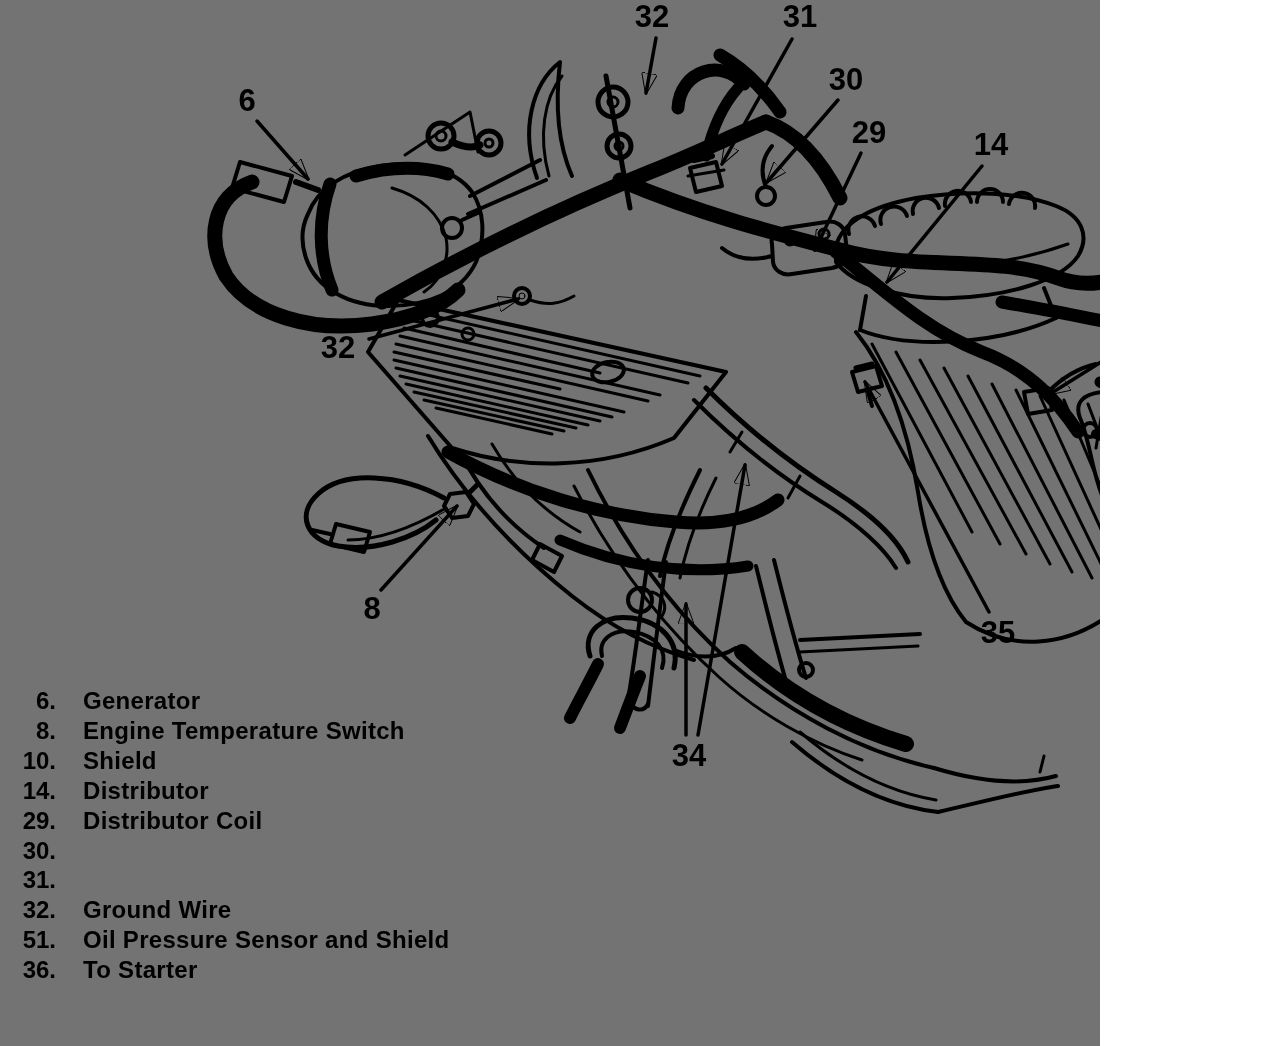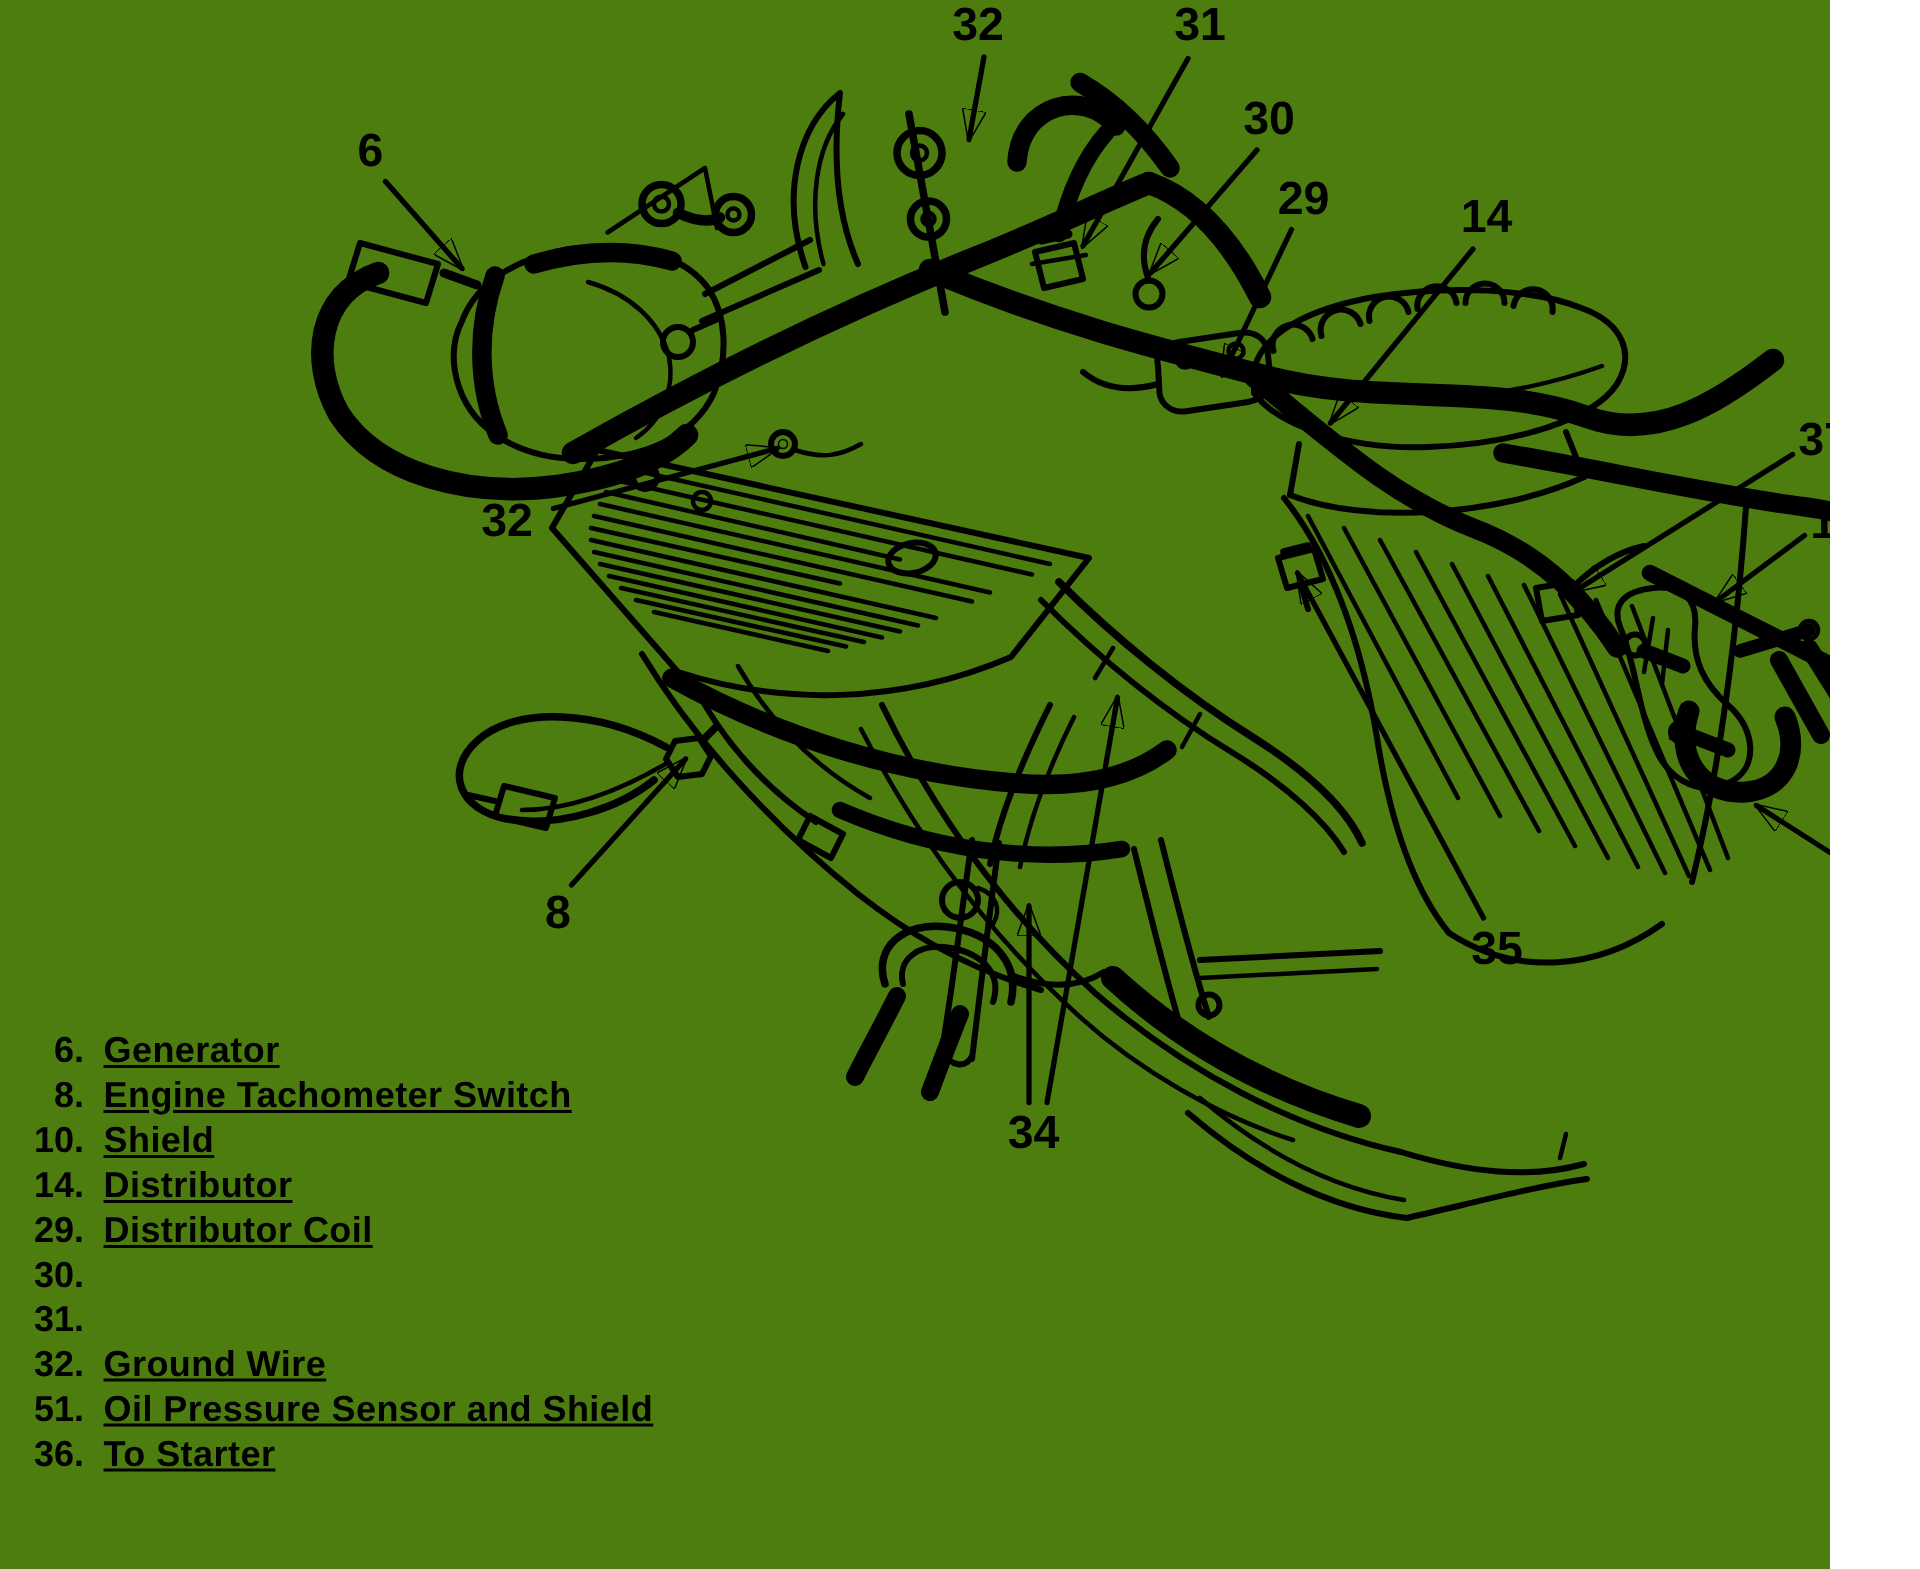--- a/index.html
+++ b/index.html
@@ -1,33 +1,33 @@
 <!DOCTYPE html>
 <html><head>
 <meta charset="utf-8">
 <style>
   html,body{margin:0;padding:0;background:#fff;}
-  .stage{position:relative;width:1220px;height:1046px;background:#4d7c0f;overflow:hidden;
+  .stage{position:relative;width:1100px;height:1046px;background:#737373;overflow:hidden;
          font-family:"Liberation Sans",sans-serif;}
   svg#diagram-svg{position:absolute;left:0;top:0;}
   
   #diagram-svg path,#diagram-svg line,#diagram-svg circle,#diagram-svg ellipse,#diagram-svg polygon{
       stroke:#000;fill:none;stroke-linecap:round;stroke-linejoin:round;}
   .fillw{fill:#ffffff;}
   .tubeO{fill:none;stroke:#000;}
   .tubeI{fill:none;stroke:#fff;stroke-linecap:butt;}
   .leader{stroke:#000;stroke-width:3.5;}
   .callout-num{font-family:"Liberation Sans",sans-serif;font-weight:bold;font-size:31px;
                fill:#000;stroke:none;text-anchor:middle;dominant-baseline:central;}
   
   .legend{position:absolute;left:10px;top:686px;color:#000;
           font-family:"Liberation Sans",sans-serif;font-weight:bold;font-size:24px;}
   .legend-row{display:flex;line-height:29.9px;white-space:nowrap;}
   .legend-num{width:46px;text-align:right;flex:0 0 46px;}
-  .legend-label{margin-left:13px;letter-spacing:.3px;text-decoration:underline;}
+  .legend-label{margin-left:27px;letter-spacing:.3px;}
 </style>
 </head>
 <body>
 
 <div class="stage">
 
 <svg id="diagram-svg" width="1280" height="1046" viewBox="0 0 1280 1046" xmlns="http://www.w3.org/2000/svg">
   <defs>
     <marker id="ah" markerUnits="userSpaceOnUse" markerWidth="22" markerHeight="16" refX="20" refY="8" orient="auto">
       <polygon points="0,0 22,8 0,16" fill="#000" stroke="none"></polygon>
@@ -280,21 +280,21 @@
       </g>
 </svg>
 
 <div class="legend">
       <div class="legend-row">
         <span class="legend-num">6.</span>
         <span class="legend-label">Generator</span>
       </div>
       <div class="legend-row">
         <span class="legend-num">8.</span>
-        <span class="legend-label">Engine Tachometer Switch</span>
+        <span class="legend-label">Engine Temperature Switch</span>
       </div>
       <div class="legend-row">
         <span class="legend-num">10.</span>
         <span class="legend-label">Shield</span>
       </div>
       <div class="legend-row">
         <span class="legend-num">14.</span>
         <span class="legend-label">Distributor</span>
       </div>
       <div class="legend-row">

